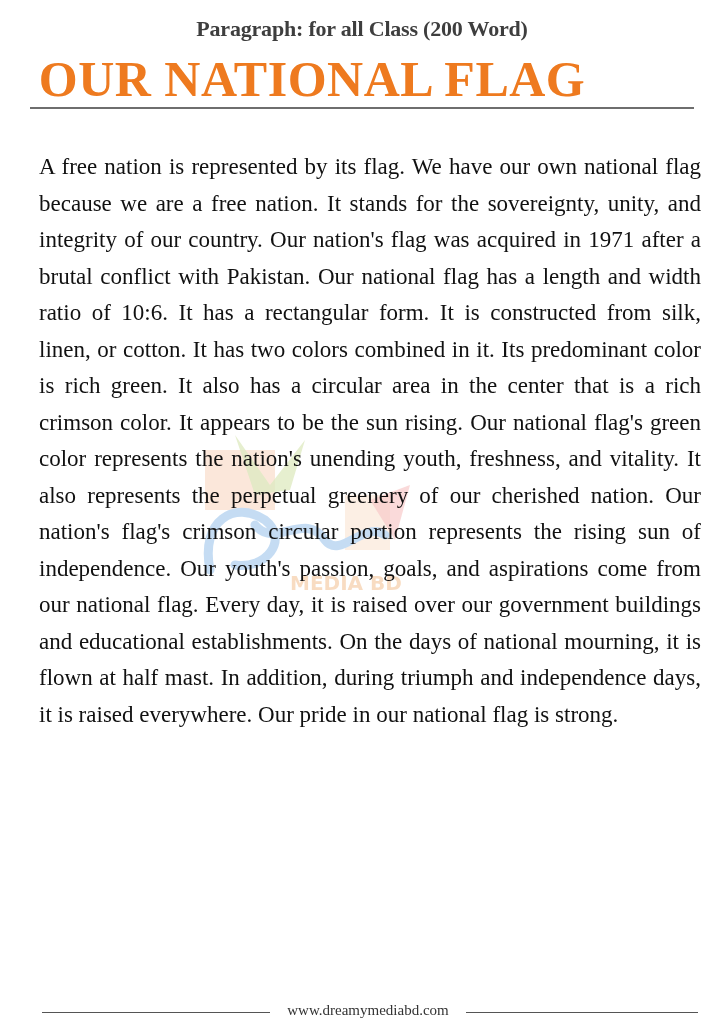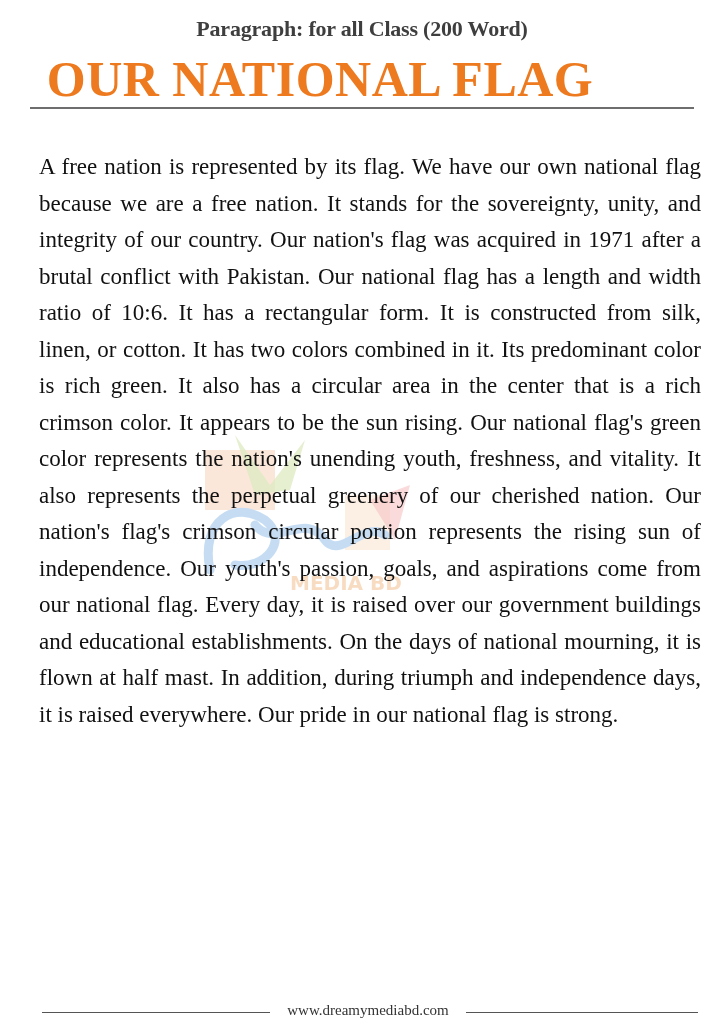--- a/index.html
+++ b/index.html
@@ -22,21 +22,21 @@
       text-align: center;
       font-size: 22px;
       font-weight: bold;
       color: #3e3e3e;
       letter-spacing: -0.2px;
       font-family: Liberation Serif, serif;
     }
     .title {
       position: absolute;
       top: 52px;
-      left: 16px;
+      left: 8px;
       width: 608px;
       text-align: center;
       font-size: 50px;
       font-weight: bold;
       color: #ee7a1f;
       line-height: 54px;
       letter-spacing: 0.5px;
     }
     .title-rule {
       position: absolute;

